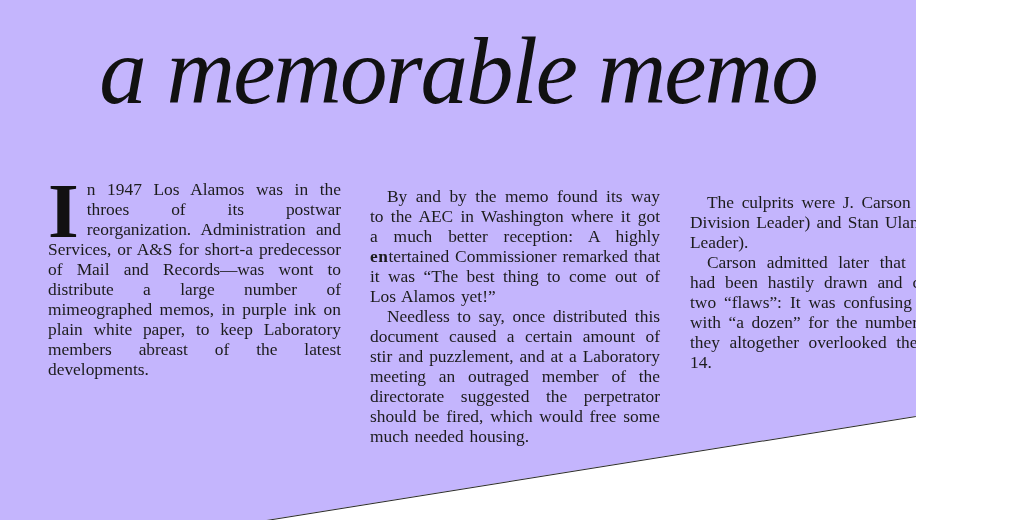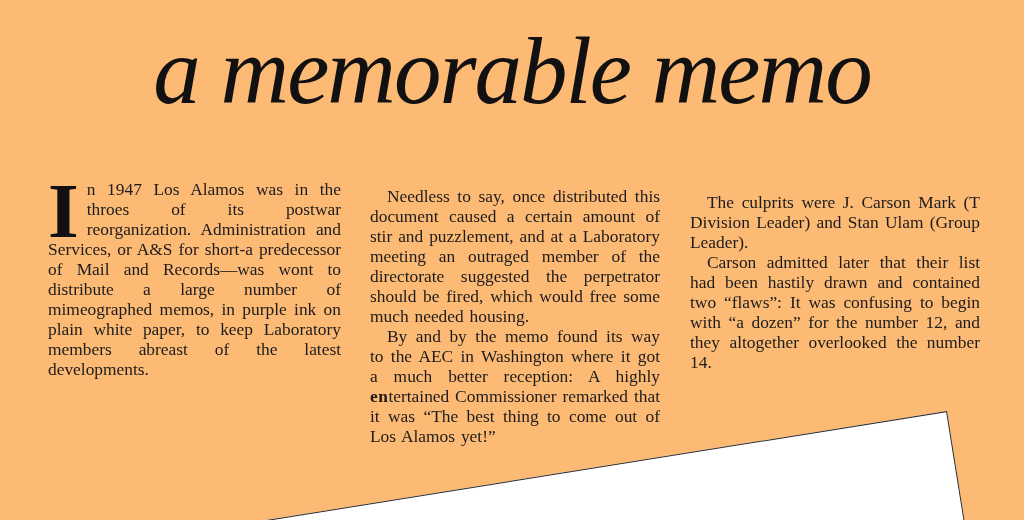--- a/index.html
+++ b/index.html
@@ -4,22 +4,22 @@
 <style>
   * { box-sizing: border-box; margin: 0; padding: 0; }
   html, body {
     width: 1024px; height: 520px;
     background: #ffffff;
     overflow: hidden;
     font-family: "Liberation Serif", serif;
   }
   .page {
     position: relative;
-    width: 1024px; height: 520px;
-    background: #fdba74;
+    width: 916px; height: 520px;
+    background: #c4b5fd;
     overflow: hidden;
   }
   .title {
     position: absolute;
     top: 22px; left: 0;
     width: 100%;
     text-align: center;
     font-family: "Liberation Serif", serif;
     font-style: italic;
     font-weight: normal;
@@ -83,24 +83,24 @@
   <div class="columns">
 
     <div class="col col-1">
       <p class="no-indent">
         <span class="drop-cap">I</span><span>n 1947 Los Alamos was in the throes of its postwar reorganization. Administration and Services, or A&amp;S for short-a predecessor of Mail and Records—was wont to distribute a large number of mimeographed memos, in purple ink on plain white paper, to keep Laboratory members abreast of the latest developments.</span>
       </p>
     </div>
 
     <div class="col col-2">
       <p>
-        <span>Needless to say, once distributed this document caused a certain amount of stir and puzzlement, and at a Laboratory meeting an outraged member of the directorate suggested the perpetrator should be fired, which would free some much needed housing.</span>
+        <span>By and by the memo found its way to the AEC in Washington where it got a much better reception: A highly </span><span class="bold-frag">en</span><span>tertained Commissioner remarked that it was “The best thing to come out of Los Alamos yet!”</span>
       </p>
       <p>
-        <span>By and by the memo found its way to the AEC in Washington where it got a much better reception: A highly </span><span class="bold-frag">en</span><span>tertained Commissioner remarked that it was “The best thing to come out of Los Alamos yet!”</span>
+        <span>Needless to say, once distributed this document caused a certain amount of stir and puzzlement, and at a Laboratory meeting an outraged member of the directorate suggested the perpetrator should be fired, which would free some much needed housing.</span>
       </p>
     </div>
 
     <div class="col col-3">
       <p>
         <span>The culprits were J. Carson Mark (T Division Leader) and Stan Ulam (Group Leader).</span>
       </p>
       <p>
         <span>Carson admitted later that their list had been hastily drawn and contained two “flaws”:  It was confusing to begin with “a dozen” for the number 12, and they altogether overlooked the number 14.</span>
       </p>

